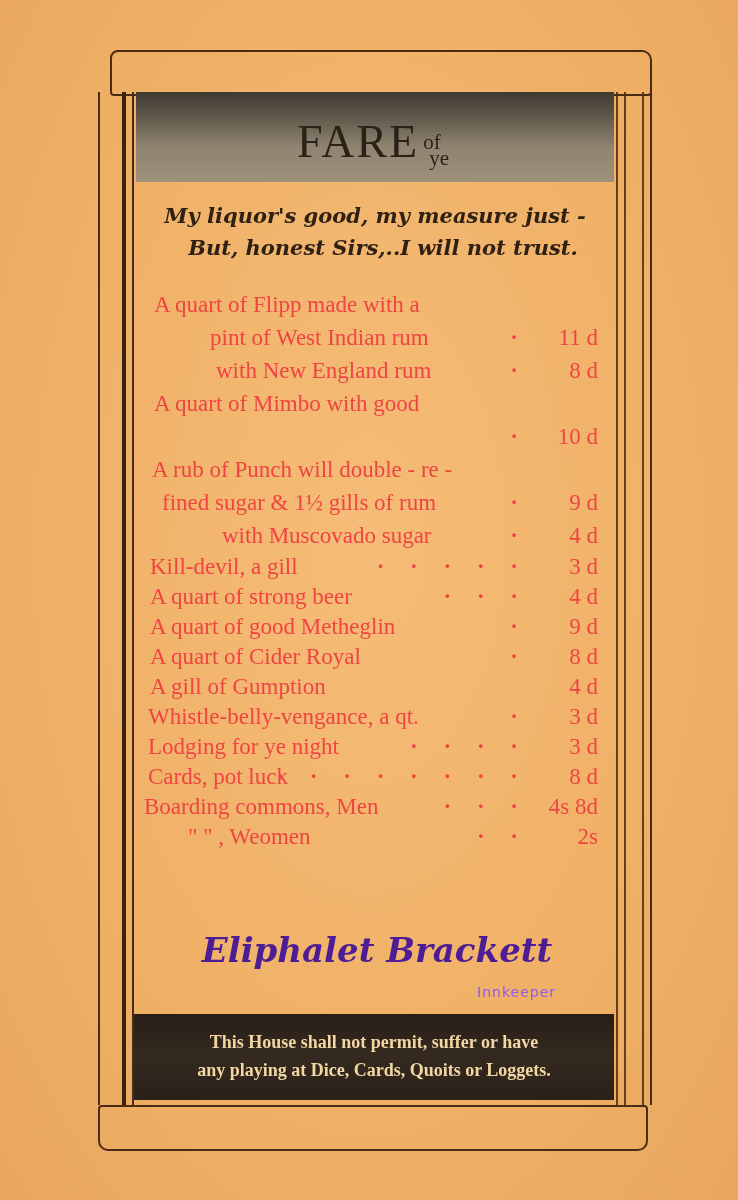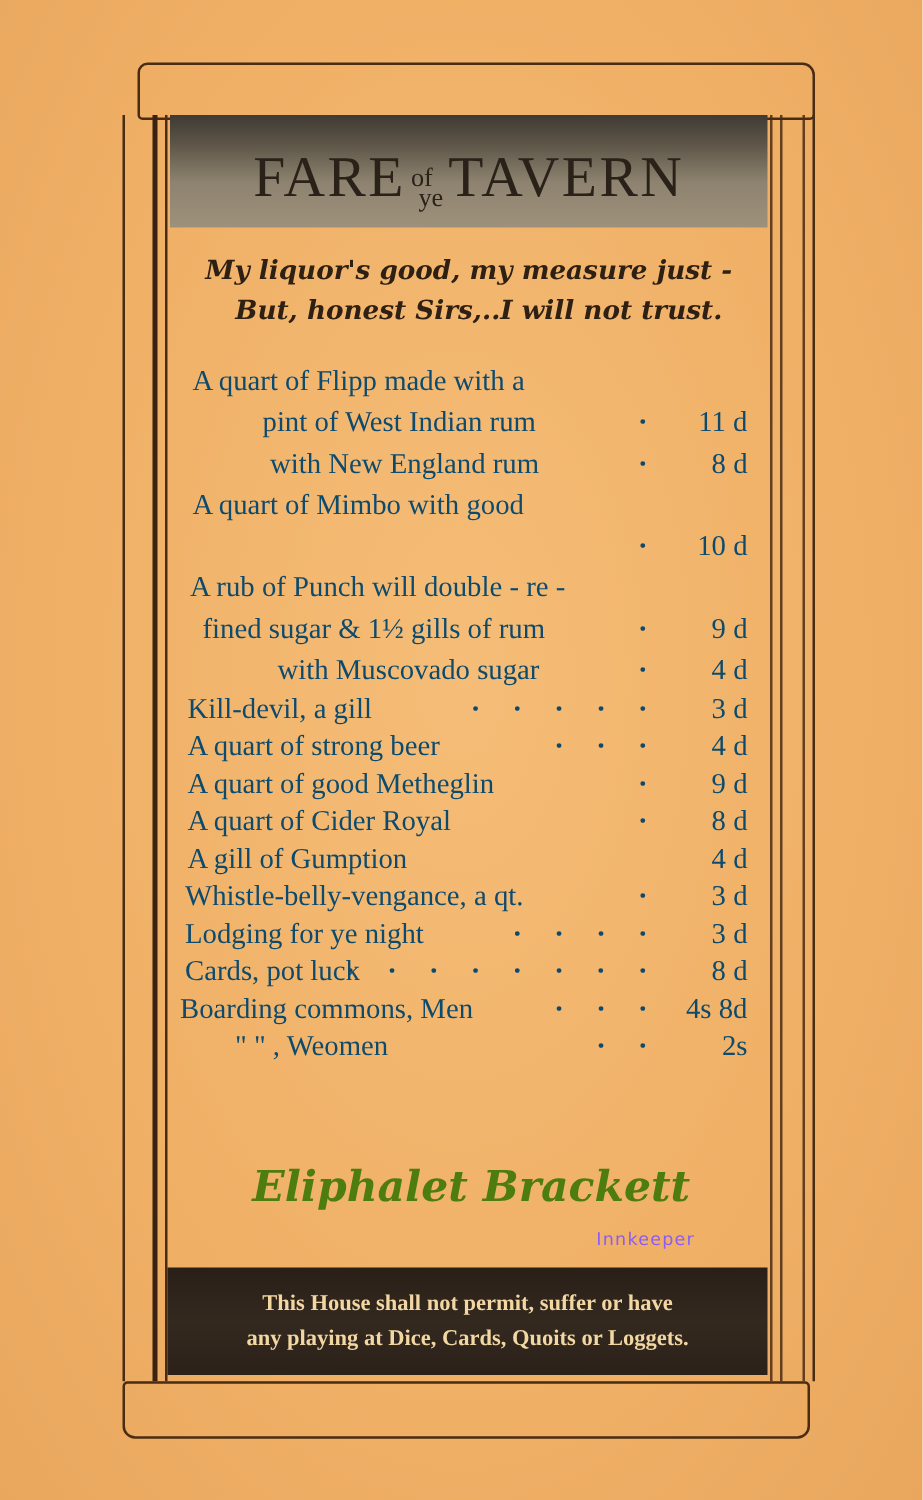--- a/index.html
+++ b/index.html
@@ -97,21 +97,21 @@
     .menu {
       position: absolute;
       left: 0; right: 0; top: 196px;
     }
     .item-line {
       position: relative;
       height: 33px;
       font-family: "Liberation Serif", serif;
       font-size: 23px;
       line-height: 33px;
-      color: #0c4a6e;
+      color: #ef4444;
       white-space: nowrap;
     }
     .item-line .desc { position: absolute; }
     .item-line .leader {
       position: absolute;
       letter-spacing: 10px;
       font-weight: bold;
     }
     .item-line .price {
       position: absolute;
@@ -121,21 +121,21 @@
     .item-line.tight { height: 30px; line-height: 30px; }
 
     .signature {
       position: absolute;
       left: 16px; right: 0; top: 838px;
       text-align: center;
       font-family: "DejaVu Serif", serif;
       font-style: italic;
       font-weight: bold;
       font-size: 34px;
-      color: #4d7c0f;
+      color: #4c1d95;
       padding-right: 12px;
     }
     .signature-role {
       position: absolute;
       right: 58px; top: 892px;
       font-family: "DejaVu Sans", sans-serif;
       font-size: 14px;
       letter-spacing: 1px;
       color: #8b5cf6;
     }
@@ -172,21 +172,20 @@
 
 <div class="board">
 
   <div class="title-band">
     <div class="title">
       <span>FARE</span>
       <span class="of-ye">
         <span>of</span>
         <span class="ye">ye</span>
       </span>
-      <span>TAVERN</span>
     </div>
   </div>
 
   <div class="motto">
     <div>My liquor's good, my measure just -</div>
     <div class="line2">But, honest Sirs,..I will not trust.</div>
   </div>
 
   <div class="menu" id="menu">
       <div class="item-line">

